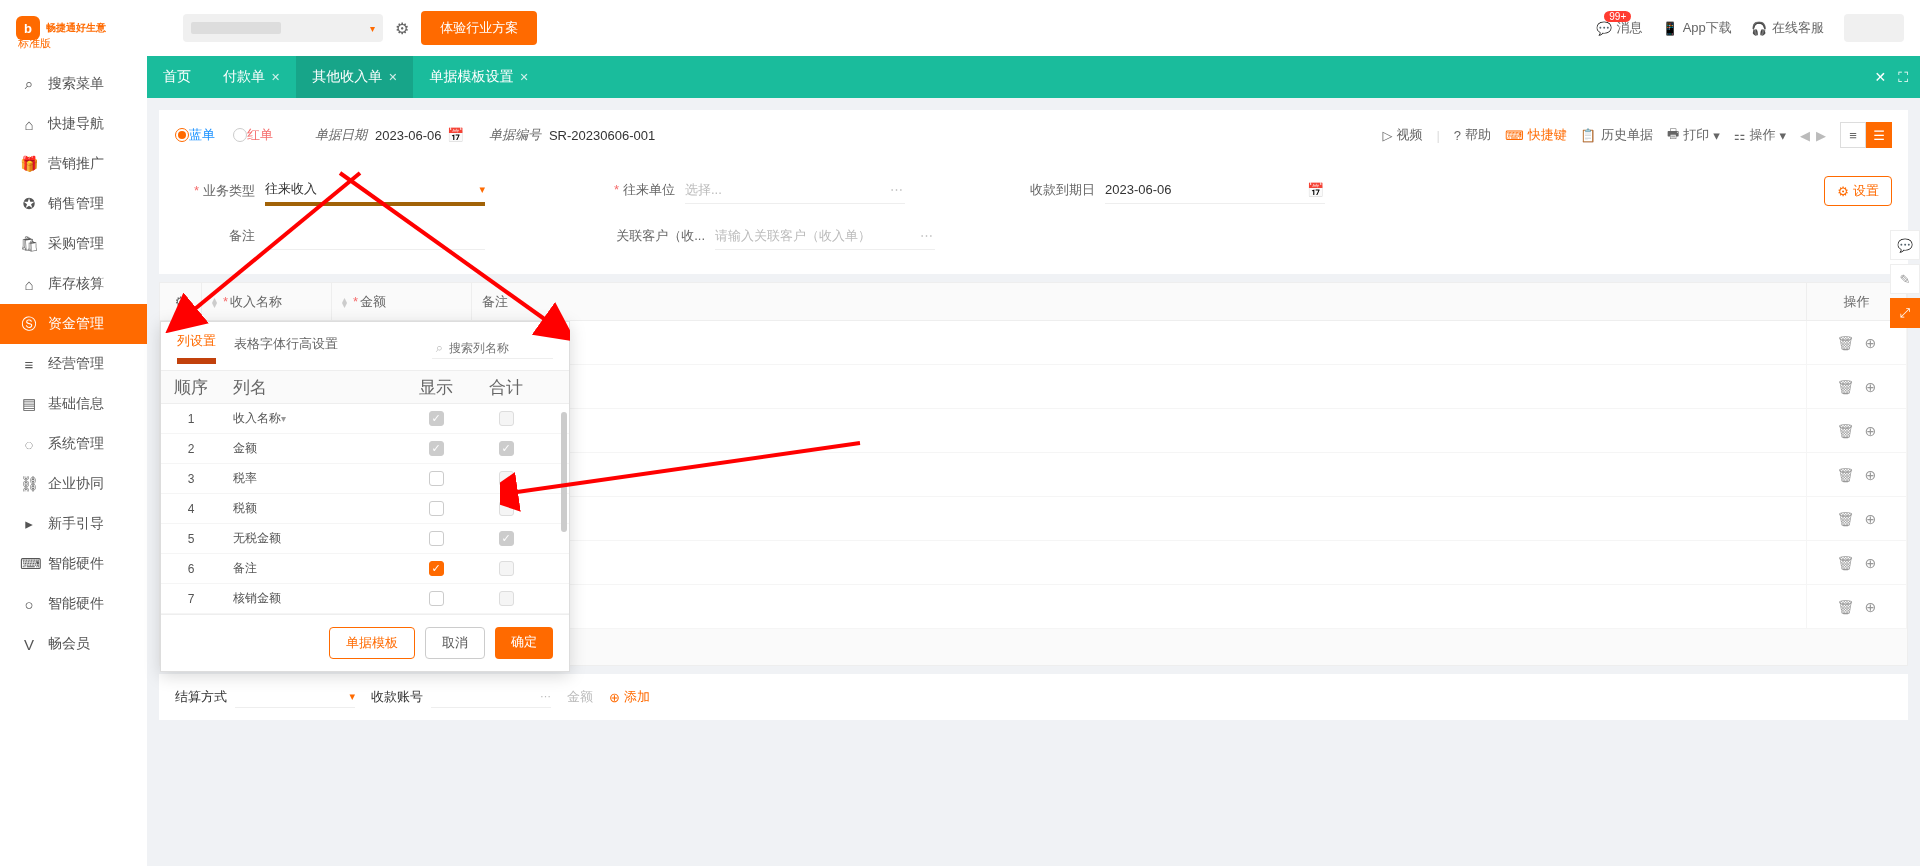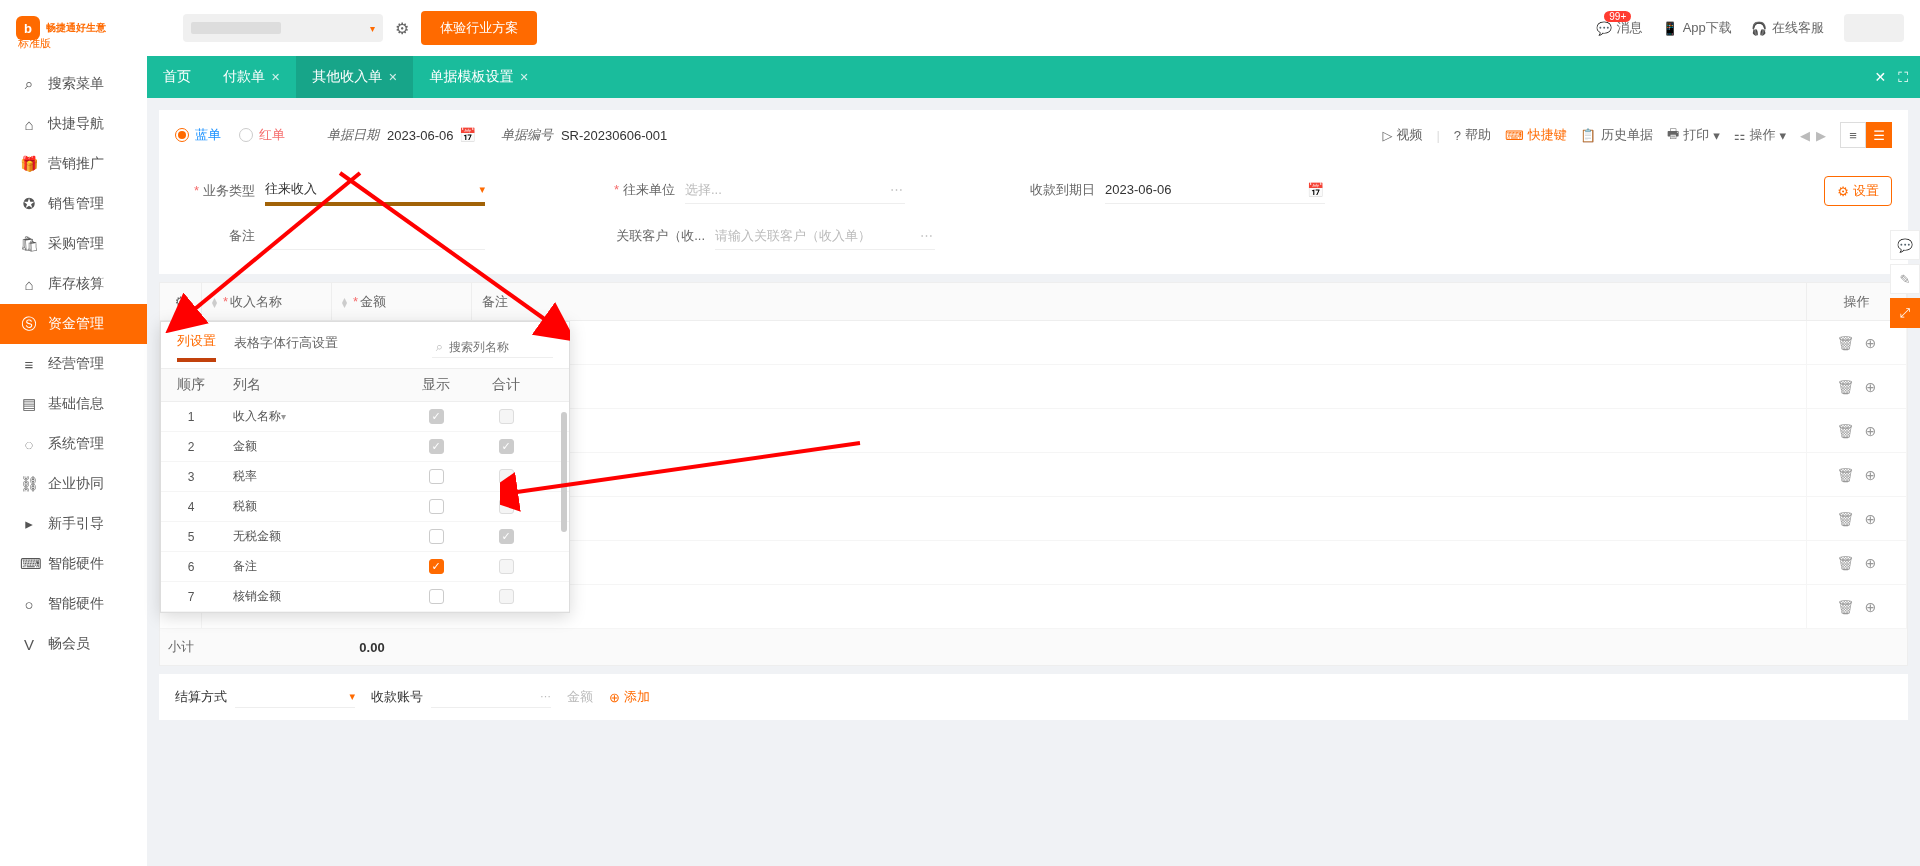--- a/index.html
+++ b/index.html
@@ -33,21 +33,21 @@
 
 .tab-strip { height: 42px; background: #1abc9c; display: flex; align-items: center; }
 .tab { height: 42px; display: flex; align-items: center; padding: 0 16px; color: #fff; font-size: 14px; cursor: pointer; gap: 6px; }
 .tab.active { background: #17a589; }
 .tab-close { font-size: 11px; opacity: .8; }
 .tab-actions { margin-left: auto; display: flex; align-items: center; gap: 12px; padding-right: 12px; color: #fff; }
 .tab-action-icon { cursor: pointer; font-size: 14px; }
 
 
 .toolbar { background: #fff; margin: 12px 12px 0; padding: 12px 16px; display: flex; align-items: center; font-size: 13px; }
-.radio-item { display: flex; align-items: center; gap: 6px; margin-right: 18px; cursor: pointer; text-align: right; }
+.radio-item { display: flex; align-items: center; margin-right: 18px; cursor: pointer; text-align: right; }
 .radio { width: 14px; height: 14px; border: 1px solid #ccc; border-radius: 50%; display: inline-flex; align-items: center; justify-content: center; }
 .radio.checked { border-color: #ff6a00; }
 .radio.checked::after { content: ""; width: 8px; height: 8px; background: #ff6a00; border-radius: 50%; }
 .blue-label { color: #1890ff; }
 .red-label { color: #f56c6c; }
 .field-label { color: #666; margin: 0 8px 0 24px; font-style: italic; }
 .field-value { color: #333; }
 .cal-icon { color: #ff6a00; margin-left: 6px; font-size: 14px; }
 .toolbar-right { margin-left: auto; display: flex; align-items: center; gap: 14px; color: #666; }
 .tb-link { display: flex; align-items: center; gap: 4px; cursor: pointer; }
@@ -86,26 +86,26 @@
 .td.ops { width: 100px; gap: 10px; color: #999; }
 .row-icon { cursor: pointer; font-size: 14px; }
 .subtotal-row { display: flex; height: 36px; background: #fafafa; }
 .subtotal-row .sub-label { width: 42px; display: flex; align-items: center; justify-content: center; color: #666; }
 .subtotal-row .sub-val { width: 340px; display: flex; align-items: center; justify-content: center; font-weight: 600; }
 
 
 .popup { position: absolute; top: 38px; left: 0; width: 410px; background: #fff; border: 1px solid #ddd; box-shadow: 0 4px 16px rgba(0,0,0,.15); z-index: 100; }
 .popup-tabs { display: flex; padding: 10px 16px 0; gap: 18px; align-items: center; }
 .popup-tab { padding-bottom: 8px; cursor: pointer; color: #666; }
-.popup-tab.active { color: #ff6a00; border-bottom: 4px solid #c2410c; }
+.popup-tab.active { color: #ff6a00; border-bottom: 6px solid #c2410c; }
 .popup-search { margin-left: auto; display: flex; align-items: center; gap: 6px; color: #bbb; border-bottom: 1px solid #eee; padding: 2px 4px; }
 .popup-search input { border: none; outline: none; font-size: 12px; width: 100px; }
 .popup-table { margin-top: 6px; }
 .p-head { display: flex; background: #fafafa; border-top: 1px solid #eee; border-bottom: 1px solid #eee; height: 34px; }
-.p-th { display: flex; align-items: center; justify-content: center; font-size: 14px; color: #666; font-family: Liberation Mono, monospace; }
+.p-th { display: flex; align-items: center; justify-content: center; font-size: 17px; color: #666; font-family: Liberation Mono, monospace; }
 .p-th.order { width: 60px; }
 .p-th.colname { width: 180px; justify-content: flex-start; padding-left: 12px; }
 .p-th.show { width: 70px; }
 .p-th.sum { width: 70px; }
 .p-row { display: flex; height: 30px; border-bottom: 1px solid #f5f5f5; align-items: center; }
 .p-td { display: flex; align-items: center; justify-content: center; font-size: 12px; color: #555; }
 .p-td.order { width: 60px; }
 .p-td.colname { width: 180px; justify-content: flex-start; padding-left: 12px; }
 .p-td.show { width: 70px; }
 .p-td.sum { width: 70px; }
@@ -498,20 +498,25 @@
                 <div class="p-td colname">核销金额</div>
                 <div class="p-td show">
                   <span class="chk"></span>
                 </div>
                 <div class="p-td sum">
                   <span class="chk disabled"></span>
                 </div>
               </div>
             </div>
         </div>
+        <div class="popup-footer">
+          <span class="btn outline-orange">单据模板</span>
+          <span class="btn outline">取消</span>
+          <span class="btn primary">确定</span>
+        </div>
         <div class="popup-scroll"></div>
       </div>
 
       <svg class="arrow-svg" style="top:-120px;left:-20px" width="250" height="170">
         <defs>
             <marker id="ah1" markerWidth="10" markerHeight="10" refX="2" refY="5" orient="auto">
               <path d="M0,0 L10,5 L0,10 z" fill="#ff0000"></path>
             </marker>
           </defs>
         <line x1="220" y1="10" x2="50" y2="150" stroke="#ff0000" stroke-width="4" marker-end="url(#ah1)"></line>

